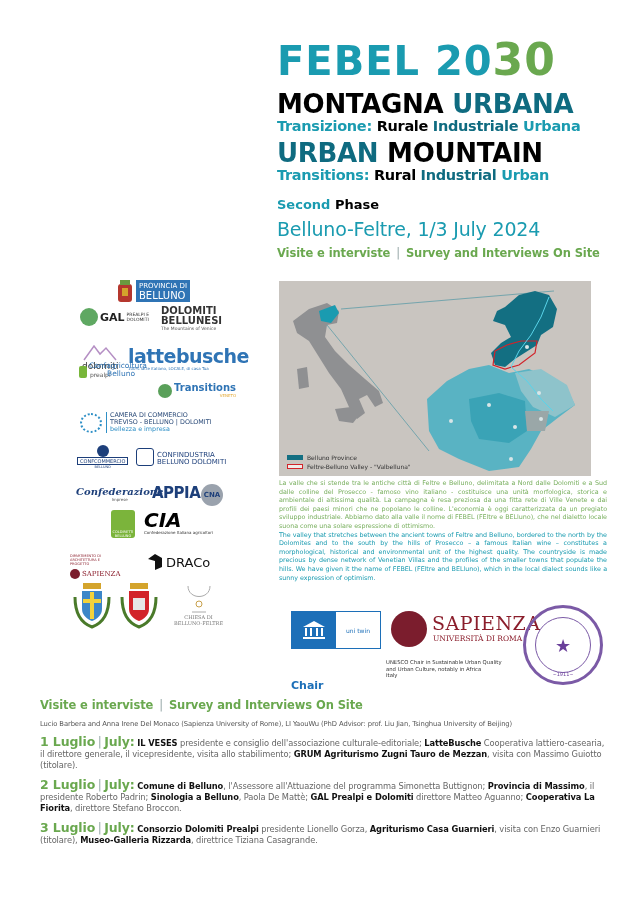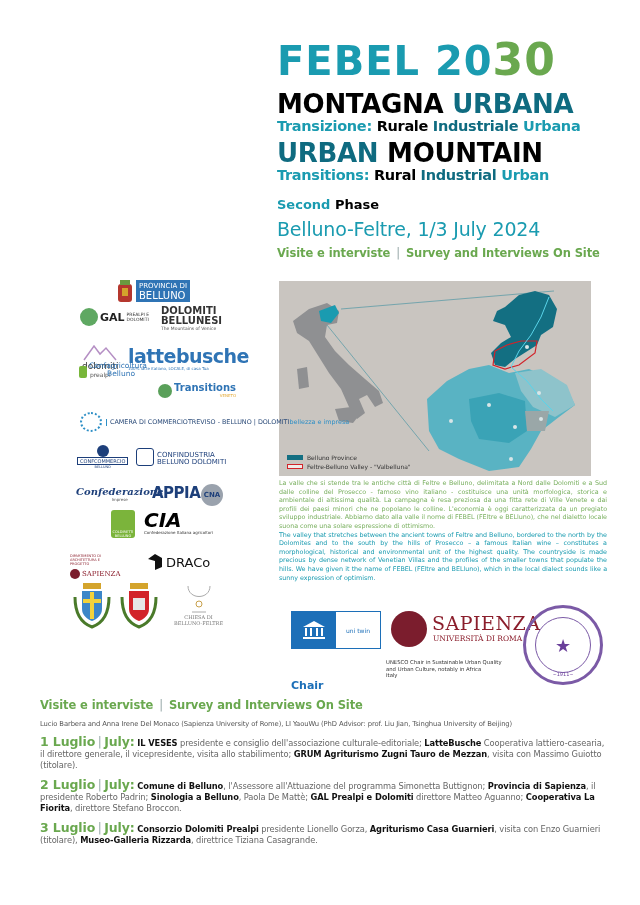--- a/index.html
+++ b/index.html
@@ -227,21 +227,21 @@
   <div class="logo" style="left:158px; top:383px;">
     <span style="display:inline-block;width:14px;height:14px;border-radius:50%;background:#5aa05a;"></span>
     <span style="margin-left:2px;display:flex;flex-direction:column;">
       <span style="font-weight:bold;color:#2f74b5;font-size:10px;line-height:10px;">Transitions</span>
       <span style="font-size:4px;color:#e3a72f;text-align:right;">VENETO</span>
     </span>
   </div>
 
   <div class="logo" style="left:80px; top:412px;">
     <span style="display:inline-block;width:22px;height:20px;border-radius:50%;border:2px dotted #2e8fc6;"></span>
-    <span style="margin-left:4px;display:flex;line-height:7px;border-left:1px solid #2e8fc6;padding-left:3px;">
+    <span style="margin-left:4px;display:flex;flex-direction:column;line-height:7px;border-left:1px solid #2e8fc6;padding-left:3px;">
       <span style="font-size:6.4px;color:#2a4a78;">CAMERA DI COMMERCIO</span>
       <span style="font-size:6.4px;color:#2a4a78;">TREVISO - BELLUNO | DOLOMITI</span>
       <span style="font-size:6.4px;color:#2e8fc6;">bellezza e impresa</span>
     </span>
   </div>
 
   <div class="logo" style="left:77px; top:445px; flex-direction:column;">
     <span style="display:inline-block;width:12px;height:12px;border-radius:50%;background:#1d3f7a;"></span>
     <span style="font-size:5px;color:#1d3f7a;border:1px solid #1d3f7a;padding:0 2px;">CONFCOMMERCIO</span>
     <span style="font-size:3.5px;color:#1d3f7a;">BELLUNO</span>
@@ -328,21 +328,21 @@
     <span class="dlabel">1 Luglio</span>
     <span class="dbar">|</span>
     <span class="dlabel">July:</span>
     <b>IL VESES</b><span> presidente e consiglio dell'associazione culturale-editoriale; </span><b>LatteBusche</b><span> Cooperativa lattiero-casearia, il direttore generale, il vicepresidente, visita allo stabilimento; </span><b>GRUM Agriturismo Zugni Tauro de Mezzan</b><span>, visita con Massimo Guiotto (titolare).</span>
   </div>
 
   <div class="day">
     <span class="dlabel">2 Luglio</span>
     <span class="dbar">|</span>
     <span class="dlabel">July:</span>
-    <b>Comune di Belluno</b><span>, l'Assessore all'Attuazione del programma Simonetta Buttignon; </span><b>Provincia di Sapienza</b><span>, il presidente Roberto Padrin; </span><b>Sinologia a Belluno</b><span>, Paola De Mattè; </span><b>GAL Prealpi e Dolomiti</b><span> direttore Matteo Aguanno; </span><b>Cooperativa La Fiorita</b><span>, direttore Stefano Broccon.</span>
+    <b>Comune di Belluno</b><span>, l'Assessore all'Attuazione del programma Simonetta Buttignon; </span><b>Provincia di Massimo</b><span>, il presidente Roberto Padrin; </span><b>Sinologia a Belluno</b><span>, Paola De Mattè; </span><b>GAL Prealpi e Dolomiti</b><span> direttore Matteo Aguanno; </span><b>Cooperativa La Fiorita</b><span>, direttore Stefano Broccon.</span>
   </div>
 
   <div class="day">
     <span class="dlabel">3 Luglio</span>
     <span class="dbar">|</span>
     <span class="dlabel">July:</span>
     <b>Consorzio Dolomiti Prealpi</b><span> presidente Lionello Gorza, </span><b>Agriturismo Casa Guarnieri</b><span>, visita con Enzo Guarnieri (titolare), </span><b>Museo-Galleria Rizzarda</b><span>, direttrice Tiziana Casagrande.</span>
   </div>
 </div>
 

